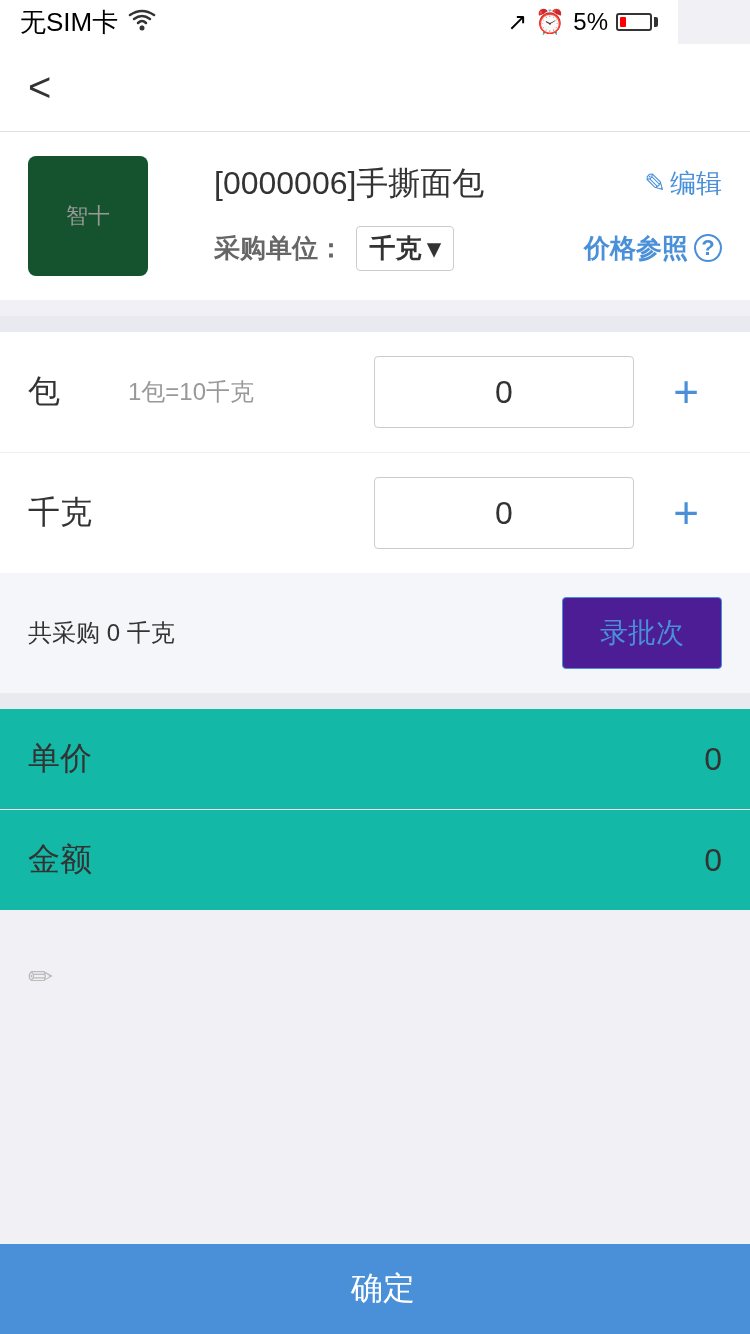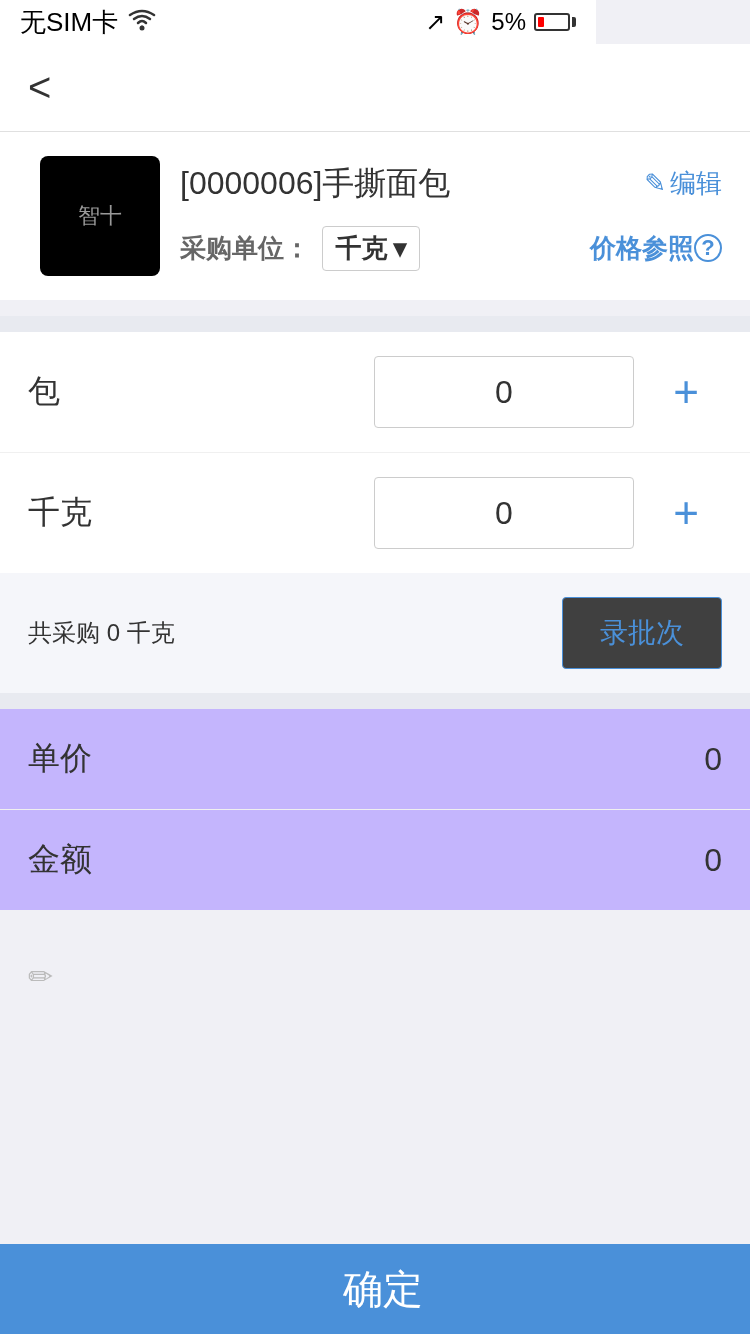--- a/index.html
+++ b/index.html
@@ -7,21 +7,21 @@
     body {
       width: 750px;
       min-height: 1334px;
       font-family: -apple-system, 'PingFang SC', 'Helvetica Neue', Arial, sans-serif;
       background: #f0f0f5;
       position: relative;
     }
 
     
     .status-bar {
-      width: 596px;
+      width: 678px;
       height: 44px;
       background: #fff;
       display: flex;
       align-items: center;
       justify-content: space-between;
       padding: 0 20px;
       font-size: 28px;
     }
     .status-left {
       display: flex;
@@ -105,36 +105,36 @@
       background: #fff;
       padding: 24px 28px;
       display: flex;
       align-items: center;
       gap: 20px;
       margin-bottom: 16px;
     }
     .product-image {
       width: 120px;
       height: 120px;
-      background: #000000;
+      background: #14532d;
       border-radius: 8px;
       display: flex;
       align-items: center;
       justify-content: center;
       flex-shrink: 0;
-      margin-left: 12px;
     }
     .product-image-text {
       font-size: 22px;
       color: #999;
       text-align: center;
       line-height: 1.4;
     }
     .product-info {
       flex: 1;
+      margin-left: 46px;
     }
     .product-header {
       display: flex;
       align-items: center;
       justify-content: space-between;
       margin-bottom: 20px;
     }
     .product-name {
       font-size: 32px;
       color: #333;
@@ -168,20 +168,21 @@
       padding: 4px 12px;
       font-size: 26px;
       color: #333;
       background: #fff;
     }
     .price-ref {
       font-size: 26px;
       color: #4A90D9;
       display: flex;
       align-items: center;
+      gap: 6px;
       cursor: pointer;
       justify-content: center;
     }
 
     
     .section-divider {
       height: 16px;
       background: #e8eaf0;
     }
 
@@ -249,32 +250,32 @@
     }
     .summary-text {
       font-size: 24px;
       color: #333;
     }
     .batch-btn {
       width: 160px;
       height: 72px;
       border: 1px solid #4A90D9;
       border-radius: 4px;
-      background: #404040;
+      background: #4c1d95;
       color: #4A90D9;
       font-size: 28px;
       display: flex;
       align-items: center;
       justify-content: center;
       cursor: pointer;
     }
 
     
     .price-section {
-      background: #c4b5fd;
+      background: #14b8a6;
       margin-bottom: 16px;
     }
     .price-row {
       display: flex;
       align-items: center;
       justify-content: space-between;
       padding: 28px 28px;
       border-bottom: 1px solid #f0f0f0;
     }
     .price-row:last-child {
@@ -321,21 +322,21 @@
       left: 0;
       width: 750px;
       height: 90px;
       background: #4A90D9;
       display: flex;
       align-items: center;
       justify-content: center;
       cursor: pointer;
     }
     .confirm-text {
-      font-size: 40px;
+      font-size: 32px;
       color: #fff;
       font-weight: 500;
       margin-left: 16px;
     }
   </style>
 </head>
 <body>
 
 <div class="status-bar">
   <div class="status-left">
@@ -398,20 +399,21 @@
       </div>
     </div>
   </div>
 
   <div class="section-divider"></div>
 
   <div class="input-section">
 
     <div class="input-row">
       <span class="input-label">包</span>
+      <span class="input-sublabel">1包=10千克</span>
       <div class="input-spacer"></div>
       <div class="input-field">
         <span>0</span>
       </div>
       <button class="plus-btn">+</button>
     </div>
 
     <div class="input-row">
       <span class="input-label">千克</span>
       <div class="input-spacer"></div>

